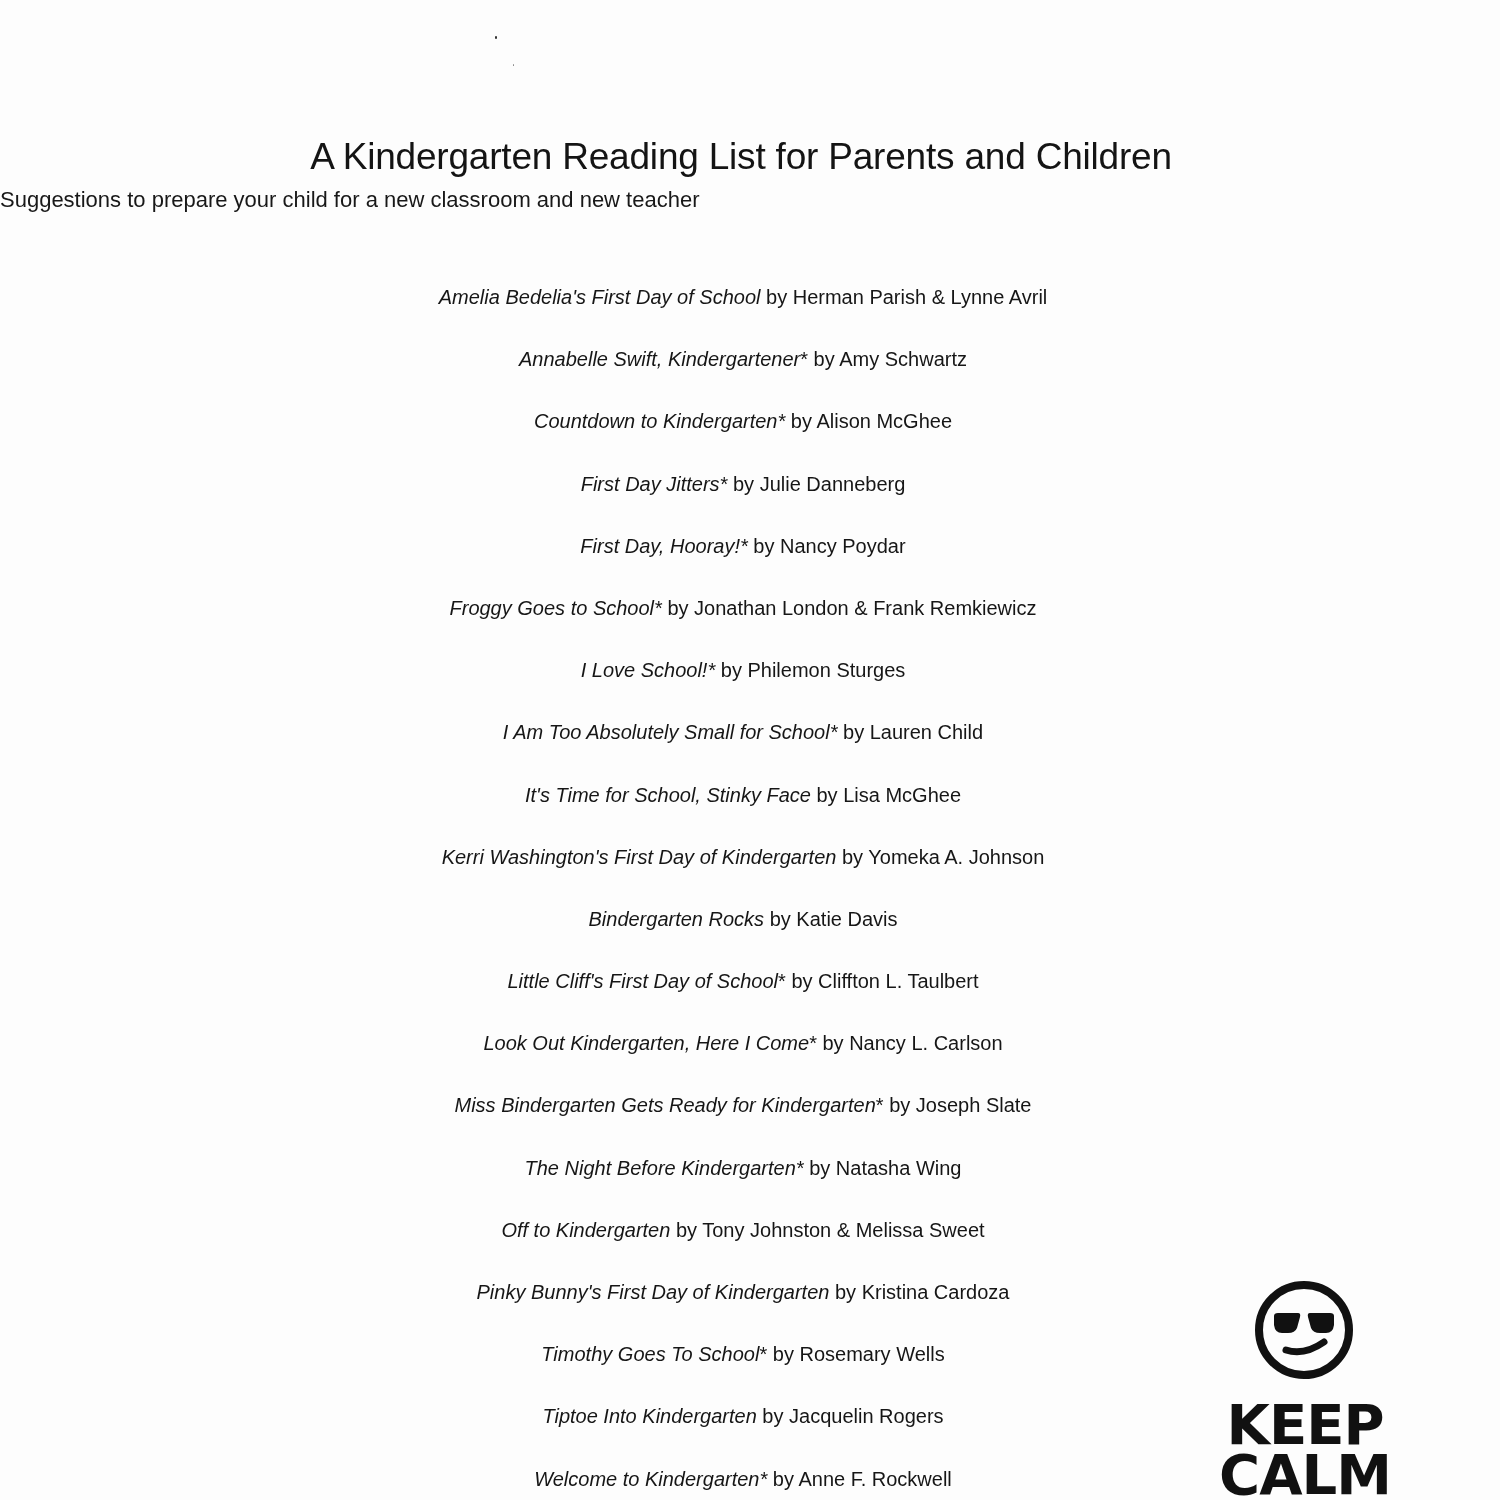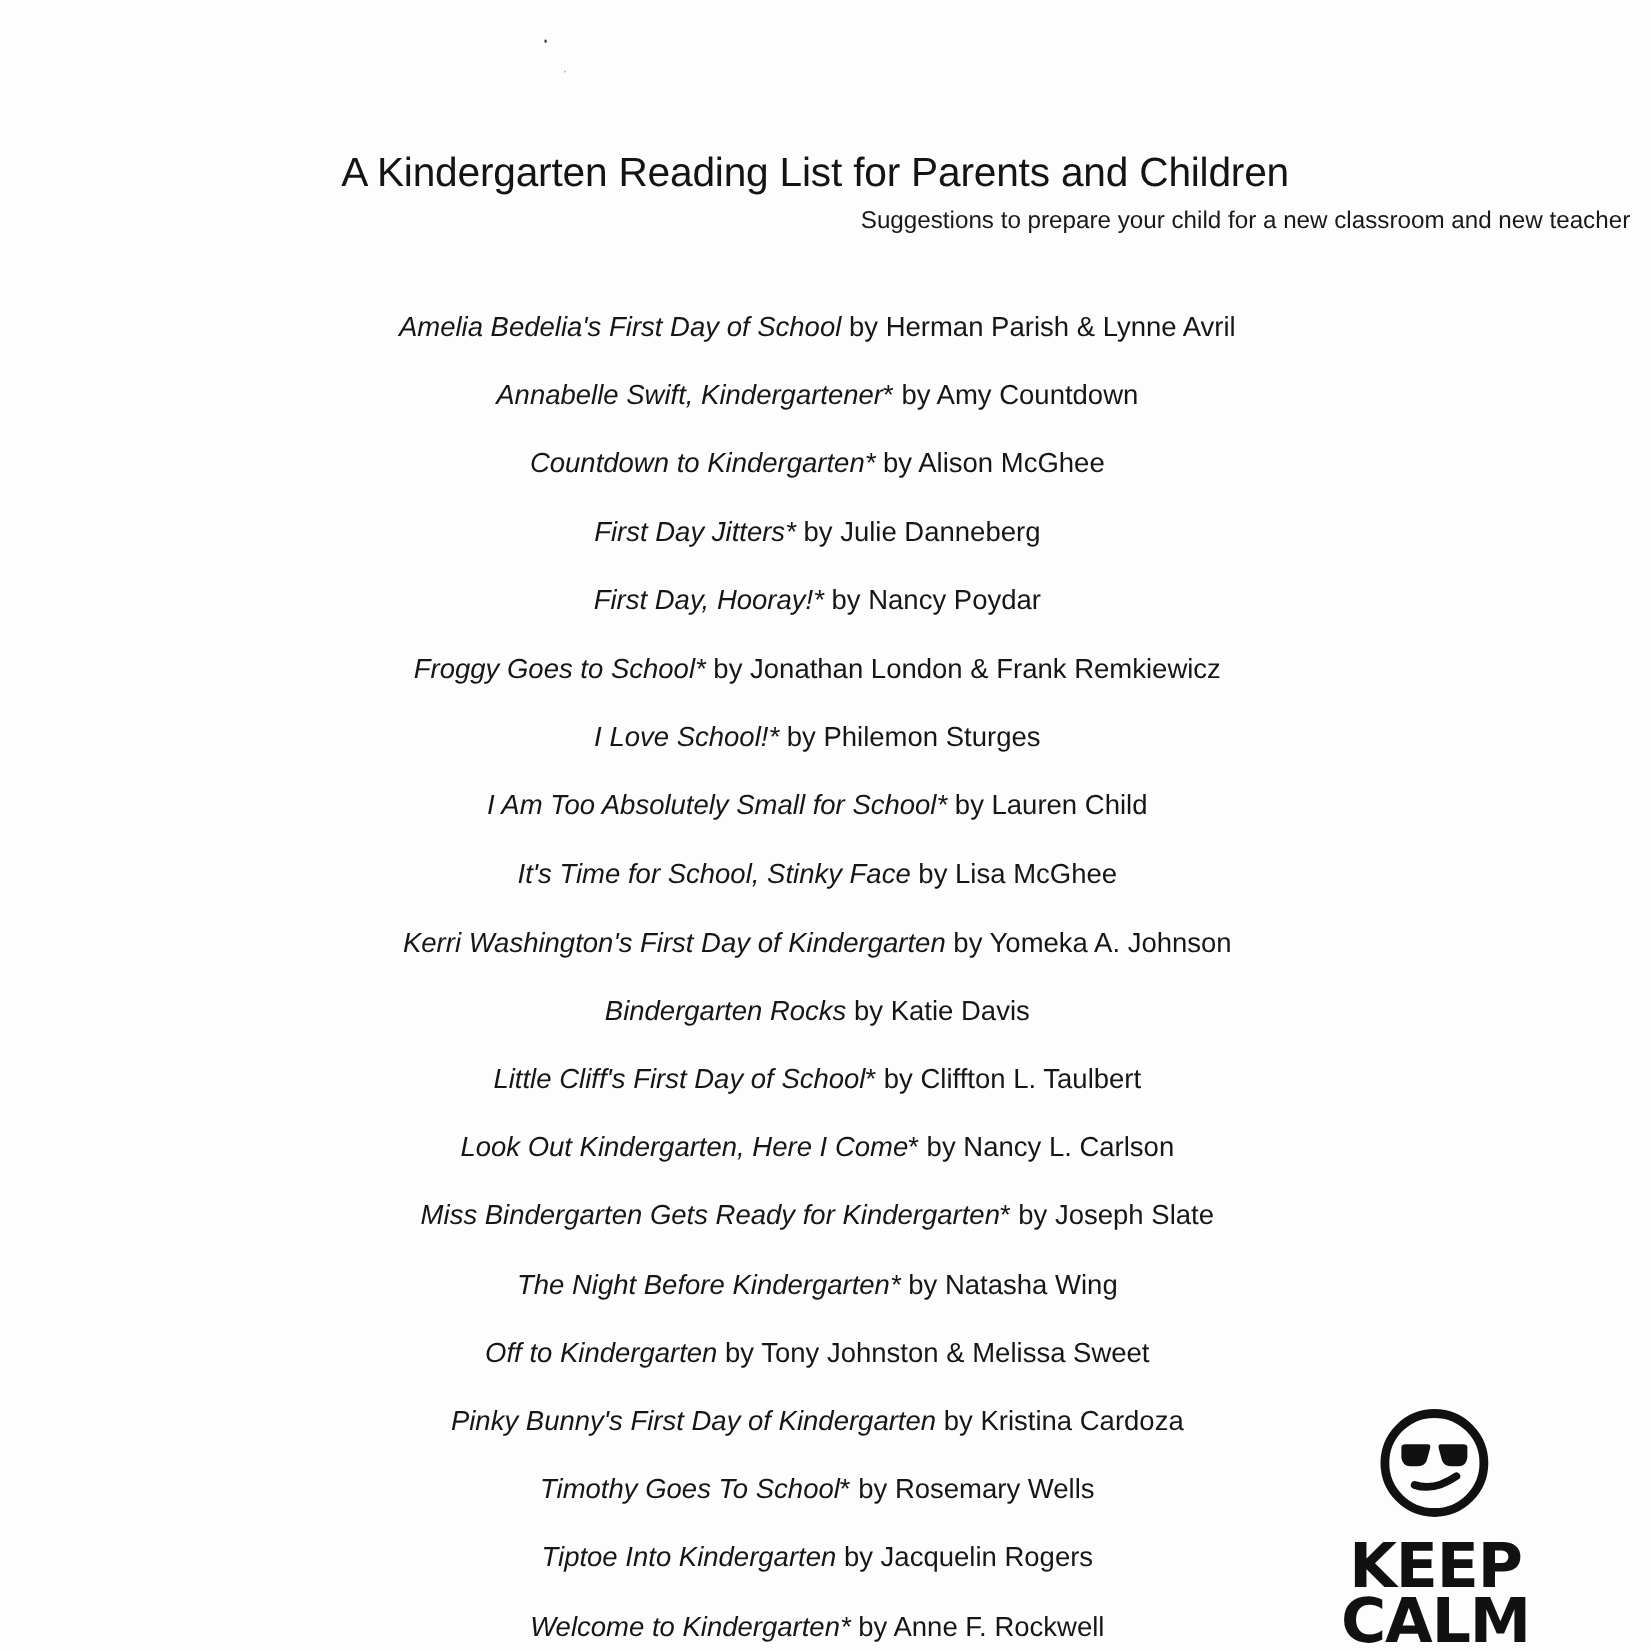--- a/index.html
+++ b/index.html
@@ -28,37 +28,37 @@
       text-align: center;
       font-size: 37px;
       letter-spacing: -0.2px;
       color: #141414;
     }
     .subtitle {
       position: absolute;
       top: 187px;
       left: 0;
       width: 1482px;
-      text-align: right;
+      text-align: left;
       font-size: 22px;
       color: #181818;
     }
     .book-list {
       position: absolute;
       top: 282px;
       left: 0;
       width: 1486px;
       margin: 0;
       padding: 0;
       list-style: none;
     }
     .book {
       height: 62.2px;
       text-align: center;
-      font-size: 25px;
+      font-size: 20px;
       line-height: 30px;
       color: #161616;
       white-space: nowrap;
     }
     .book .t { font-style: italic; }
     .book .ast.upright { font-style: normal; }
     .book .ast.italic { font-style: italic; }
     .dot {
       position: absolute;
       width: 2px; height: 3px;
@@ -100,21 +100,21 @@
 
   <div class="dot" style="left:495px; top:36px;"></div>
   <div class="dot" style="left:513px; top:64px; width:1px; height:2px; background:#888;"></div>
 
   <h1 class="title" style="margin:0; font-weight:normal;">A Kindergarten Reading List for Parents and Children</h1>
 
   <div class="subtitle">Suggestions to prepare your child for a new classroom and new teacher</div>
 
   <ul class="book-list">
     <li class="book"><span class="t">Amelia Bedelia's First Day of School</span><span class="ast upright"></span><span> by Herman Parish &amp; Lynne Avril</span></li>
-    <li class="book"><span class="t">Annabelle Swift, Kindergartener</span><span class="ast upright">*</span><span> by Amy Countdown</span></li>
+    <li class="book"><span class="t">Annabelle Swift, Kindergartener</span><span class="ast upright">*</span><span> by Amy Schwartz</span></li>
     <li class="book"><span class="t">Countdown to Kindergarten</span><span class="ast italic">*</span><span> by Alison McGhee</span></li>
     <li class="book"><span class="t">First Day Jitters</span><span class="ast italic">*</span><span> by Julie Danneberg</span></li>
     <li class="book"><span class="t">First Day, Hooray!</span><span class="ast italic">*</span><span> by Nancy Poydar</span></li>
     <li class="book"><span class="t">Froggy Goes to School</span><span class="ast italic">*</span><span> by Jonathan London &amp; Frank Remkiewicz</span></li>
     <li class="book"><span class="t">I Love School!</span><span class="ast italic">*</span><span> by Philemon Sturges</span></li>
     <li class="book"><span class="t">I Am Too Absolutely Small for School</span><span class="ast italic">*</span><span> by Lauren Child</span></li>
     <li class="book"><span class="t">It's Time for School, Stinky Face</span><span class="ast upright"></span><span> by Lisa McGhee</span></li>
     <li class="book"><span class="t">Kerri Washington's First Day of Kindergarten</span><span class="ast upright"></span><span> by Yomeka A. Johnson</span></li>
     <li class="book"><span class="t">Bindergarten Rocks</span><span class="ast upright"></span><span> by Katie Davis</span></li>
     <li class="book"><span class="t">Little Cliff's First Day of School</span><span class="ast upright">*</span><span> by Cliffton L. Taulbert</span></li>

